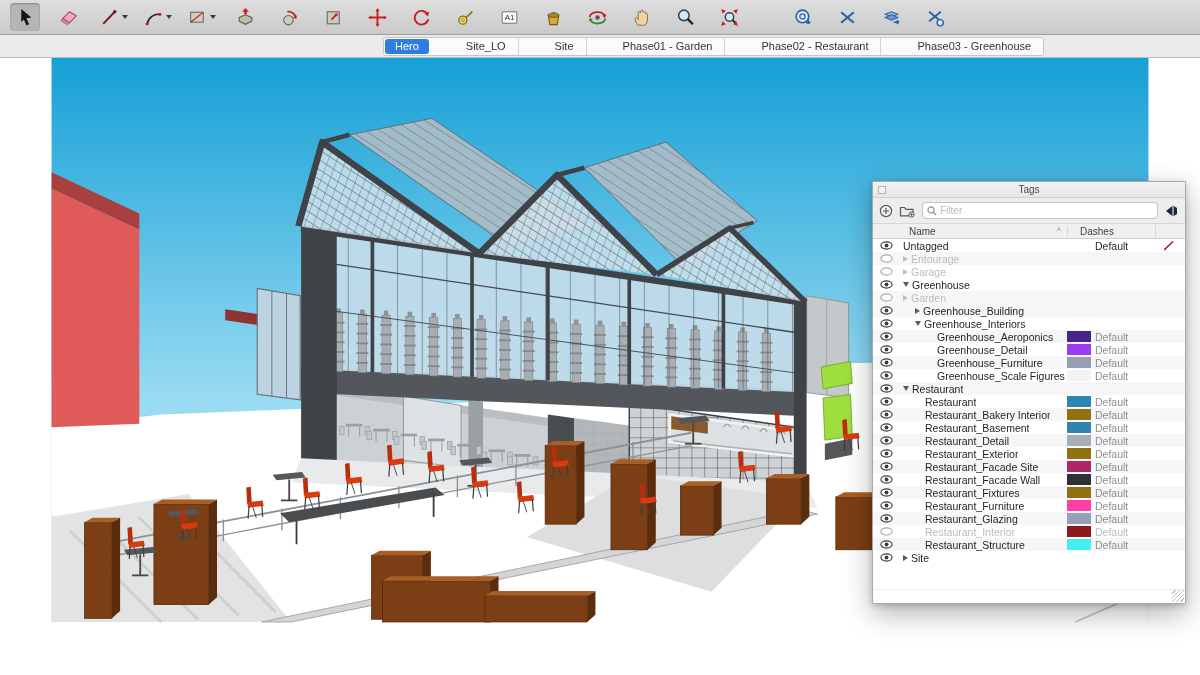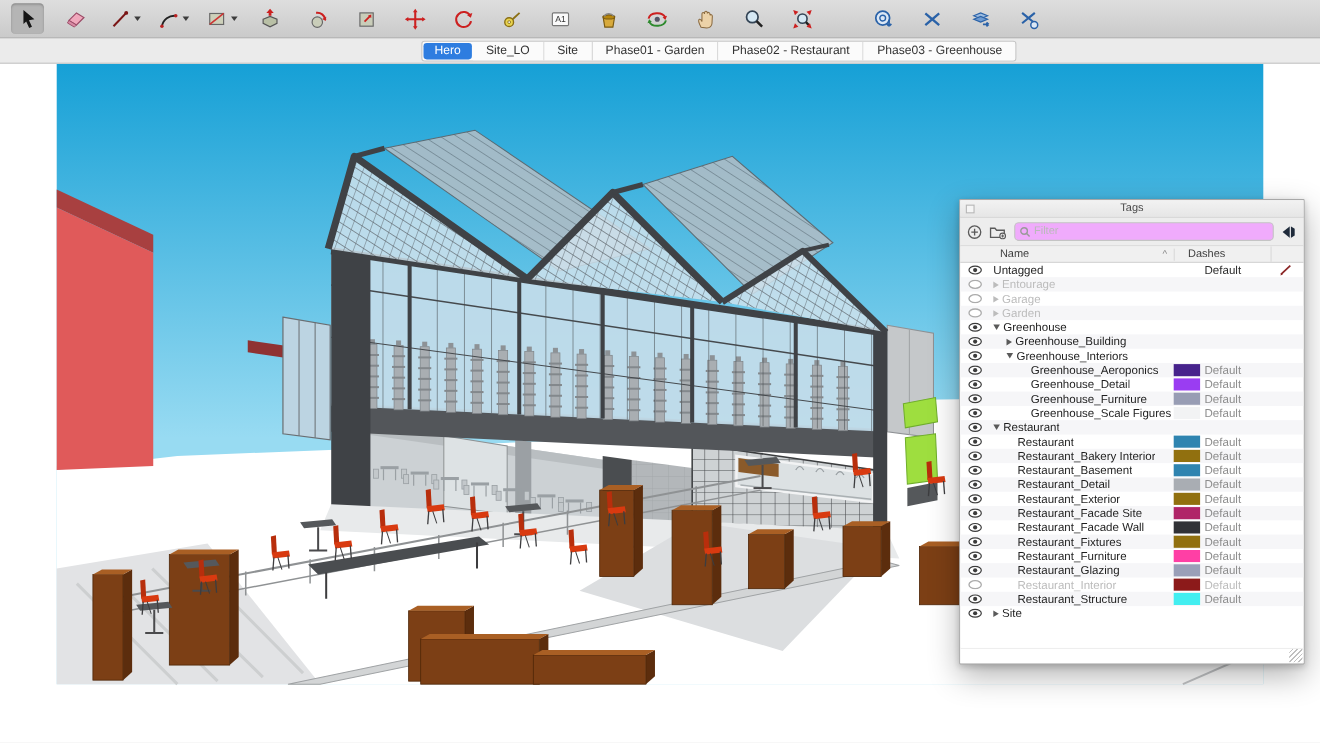--- a/index.html
+++ b/index.html
@@ -28,42 +28,42 @@
   .tabbar {
     position:absolute; top:35px; left:0; width:1200px; height:23px;
     background:#ebebeb; border-bottom:1px solid #bcbcbc;
   }
   .tabs {
     position:absolute; left:383px; top:2px; height:19px;
     display:flex; background:#fbfbfb; border:1px solid #c6c6c6; border-radius:3px; overflow:hidden;
   }
   .tab {
     padding:0 12px; font-size:11px; color:#333; line-height:17px;
-    border-right:1px solid #d2d2d2; background:#fbfbfb; white-space:nowrap;
+    border-right:1px solid #d2d2d2; background:#fbfbfb; white-space:nowrap;margin-left:24px;
   }
   .tab:last-child { border-right:none; }
   .tab.active { background:var(--accent,#2e7de0); color:#fff; border-radius:3px; margin:1px; line-height:15px; padding:0 10px; border-right:none; }
 
   
   .viewport { position:absolute; top:58px; left:0; width:1200px; height:617px; background:#fff; }
 
   
   .tags-panel {
     position:absolute; left:872px; top:181px; width:314px; height:423px;
     background:#fff; border:1px solid #a8a8a8; border-radius:1px;
     box-shadow:0 10px 28px rgba(0,0,0,.30), 0 2px 6px rgba(0,0,0,.18);
     display:flex; flex-direction:column; font-size:10.5px;
   }
   .panel-titlebar {
     height:16px; background:linear-gradient(#f2f2f2,#e6e6e6); border-bottom:1px solid #d0d0d0;
     position:relative; text-align:center; font-size:10px; color:#4a4a4a; line-height:15px;
   }
   .panel-closebox { position:absolute; left:5px; top:4px; width:8px; height:8px; border:1px solid #b5b5b5; background:#f5f5f5; }
   .panel-tools { height:26px; background:#ededed; display:flex; align-items:center; padding:0 6px; gap:6px; border-bottom:1px solid #d6d6d6; }
-  .filter-wrap { flex:1; height:17px; background:#f0abfc; border:1px solid #c4c4c4; border-radius:4px; display:flex; align-items:center; padding:0 4px; gap:3px; }
+  .filter-wrap { flex:1; height:17px; background:#ffffff; border:1px solid #c4c4c4; border-radius:4px; display:flex; align-items:center; padding:0 4px; gap:3px; }
   .filter-wrap input { border:none; outline:none; flex:1; font-size:10px; color:#333; background:transparent; font-family:inherit; }
   .filter-wrap input::placeholder { color:#b9b9b9; }
   .col-header {
     height:15px; background:#f0f0f0; border-bottom:1px solid #d0d0d0;
     display:grid; grid-template-columns:26px 168px 26px 62px 1fr; align-items:center;
     color:#3d3d3d; font-size:10px;
   }
   .col-name { padding-left:10px; display:flex; justify-content:space-between; padding-right:6px; }
   .sort-caret { color:#8a8a8a; font-size:9px; }
   .col-dashes { border-left:1px solid #dadada; padding-left:12px; grid-column:3 / span 2; }
@@ -840,44 +840,44 @@
             </svg>
           </span>
           <span class="name-cell" style="padding-left: 4px;">
             <span class="disc closed"></span>
             <span class="row-name">Garage</span>
           </span>
           <span class="swatch-cell"></span>
           <span class="dash-val"></span>
           <span class="pencil-cell"></span>
         </div>
+        <div class="tag-row">
+          <span class="eye-cell">
+            <svg width="13" height="9" viewBox="0 0 13 9">
+              <ellipse cx="6.5" cy="4.5" rx="5.6" ry="3.6" fill="#fff" stroke="#3c3c3c" stroke-width="1.1"></ellipse>
+              <circle cx="6.5" cy="4.5" r="1.9" fill="#3c3c3c"></circle>
+            </svg>
+          </span>
+          <span class="name-cell" style="padding-left: 4px;">
+            <span class="disc open"></span>
+            <span class="row-name">Greenhouse</span>
+          </span>
+          <span class="swatch-cell"></span>
+          <span class="dash-val"></span>
+          <span class="pencil-cell"></span>
+        </div>
         <div class="tag-row stripe dimmed">
           <span class="eye-cell">
             <svg width="13" height="9" viewBox="0 0 13 9">
               <ellipse cx="6.5" cy="4.5" rx="5.6" ry="3.6" fill="#fff" stroke="#ababab" stroke-width="1.2"></ellipse>
             </svg>
           </span>
           <span class="name-cell" style="padding-left: 4px;">
             <span class="disc closed"></span>
             <span class="row-name">Garden</span>
-          </span>
-          <span class="swatch-cell"></span>
-          <span class="dash-val"></span>
-          <span class="pencil-cell"></span>
-        </div>
-        <div class="tag-row">
-          <span class="eye-cell">
-            <svg width="13" height="9" viewBox="0 0 13 9">
-              <ellipse cx="6.5" cy="4.5" rx="5.6" ry="3.6" fill="#fff" stroke="#3c3c3c" stroke-width="1.1"></ellipse>
-              <circle cx="6.5" cy="4.5" r="1.9" fill="#3c3c3c"></circle>
-            </svg>
-          </span>
-          <span class="name-cell" style="padding-left: 4px;">
-            <span class="disc open"></span>
-            <span class="row-name">Greenhouse</span>
           </span>
           <span class="swatch-cell"></span>
           <span class="dash-val"></span>
           <span class="pencil-cell"></span>
         </div>
         <div class="tag-row stripe">
           <span class="eye-cell">
             <svg width="13" height="9" viewBox="0 0 13 9">
               <ellipse cx="6.5" cy="4.5" rx="5.6" ry="3.6" fill="#fff" stroke="#3c3c3c" stroke-width="1.1"></ellipse>
               <circle cx="6.5" cy="4.5" r="1.9" fill="#3c3c3c"></circle>

